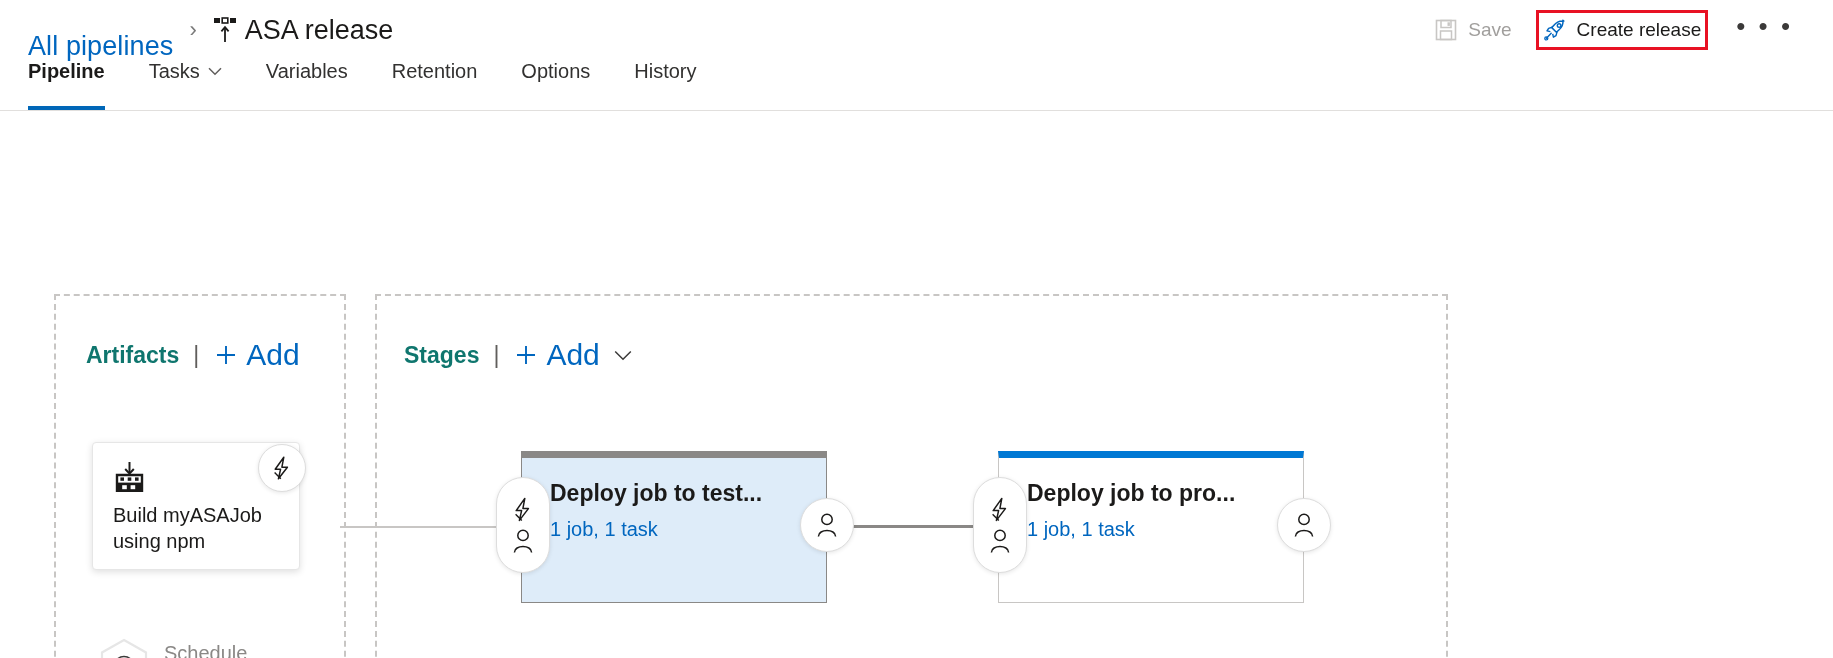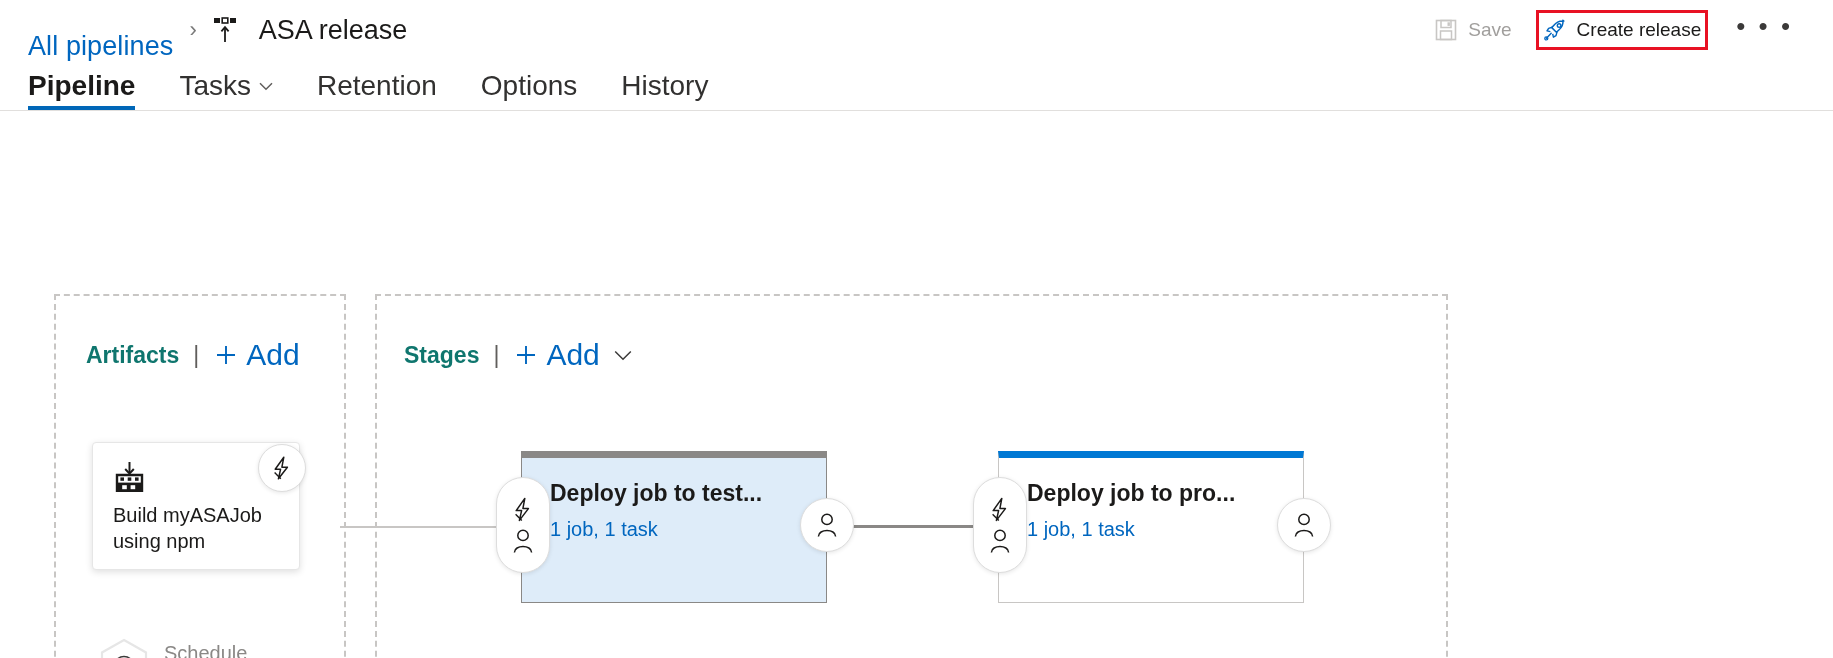--- a/index.html
+++ b/index.html
@@ -47,21 +47,21 @@
   .crumb-sep {
     font-size: 22px;
     color: #7a7a7a;
     padding: 0 4px;
     font-weight: 300;
   }
 
   .crumb-current {
     display: flex;
     align-items: center;
-    gap: 22px;
+    gap: 8px;
   }
 
   .crumb-title {
     font-size: 27px;
     color: #1b1a19;
     white-space: nowrap;
   }
 
   .release-icon { width: 24px; height: 26px; display: block; }
 
@@ -115,23 +115,23 @@
     gap: 0;
     padding: 0 28px;
     height: 50px;
   }
 
   .tab {
     position: relative;
     display: flex;
     align-items: center;
     gap: 8px;
-    font-size: 28px;
+    font-size: 20px;
     color: #323130;
-    padding: 4px 22px 8px 22px;
+    padding: 4px 22px 27px 22px;
     cursor: pointer;
     white-space: nowrap;
   }
 
   .tab:first-child { padding-left: 0; }
 
   .tab.active { font-weight: bold; color: #1b1a19; }
 
   .tab.active::after {
     content: "";
@@ -400,20 +400,23 @@
     </div>
     <div class="tab">
       <span>Tasks</span>
       <span>
         <svg class="chev" viewBox="0 0 14 9">
           <path d="M1 1.3 L7 7.3 L13 1.3" fill="none" stroke="#605e5c" stroke-width="1.5"></path>
         </svg>
       </span>
     </div>
     <div class="tab">
+      <span>Variables</span>
+    </div>
+    <div class="tab">
       <span>Retention</span>
     </div>
     <div class="tab">
       <span>Options</span>
     </div>
     <div class="tab">
       <span>History</span>
     </div>
   </div>
   <div class="tabs-divider"></div>

